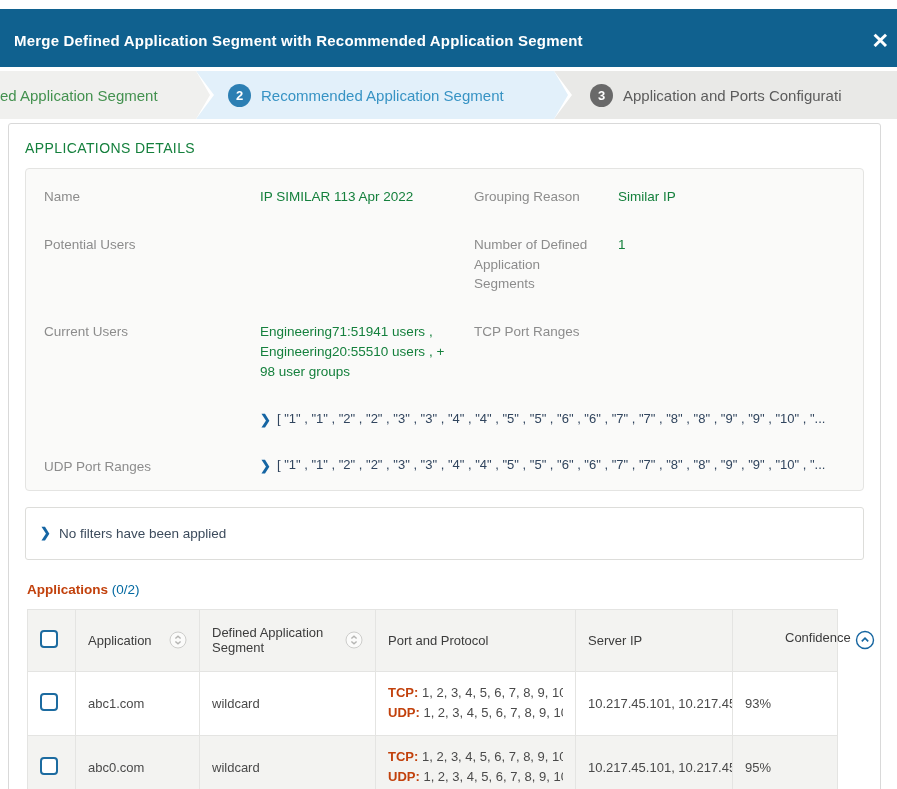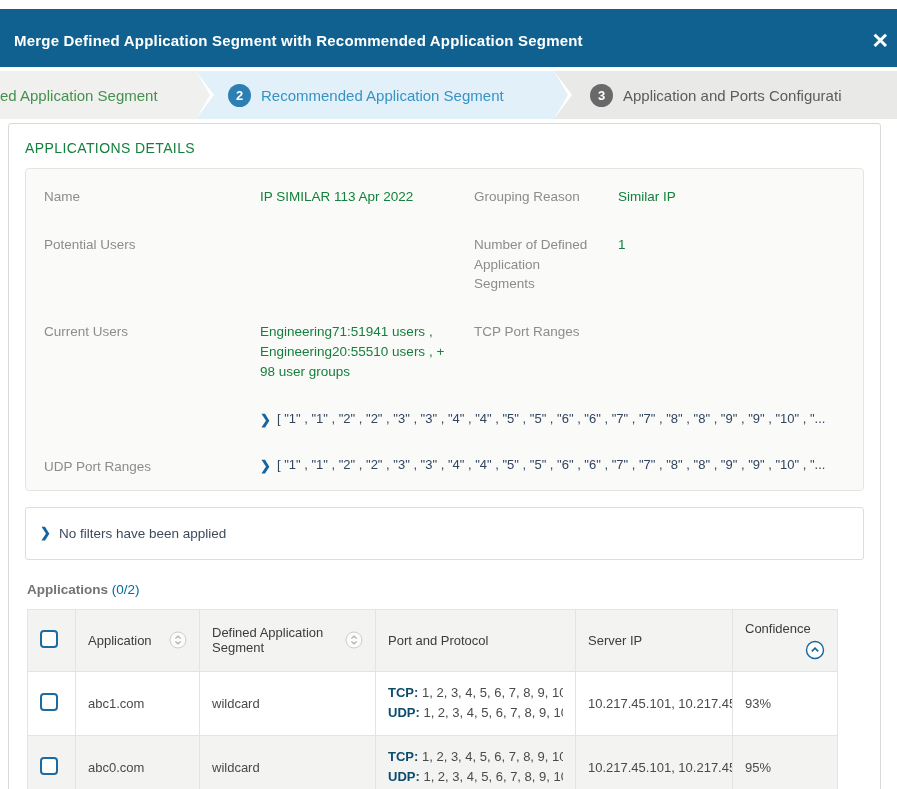--- a/index.html
+++ b/index.html
@@ -65,45 +65,45 @@
   .chev { color:#1565a3; font-size:13px; font-weight:bold; line-height:1.4; }
 
   .filters-box {
     border:1px solid #ddddda; border-radius:3px; background:#fff;
     margin-top:16px; padding:16px 14px; display:flex; align-items:center; gap:8px;
     font-size:13.5px; color:#3c4b5c;
   }
 
   
   .apps-heading { margin:22px 0 12px 2px; font-size:13.5px; }
-  .apps-title { font-weight:bold; color:#737373; }
+  .apps-title { font-weight:bold; color:#c2410c; }
   .apps-count { color:#0369a1; }
 
   table.apps { border-collapse:collapse; width:810px; margin-left:2px; table-layout:fixed; font-size:13px; }
   table.apps th, table.apps td { border:1px solid #e4e4e2; vertical-align:middle; text-align:left; padding:10px 12px; }
   table.apps thead th { background:#f3f3f1; height:62px; color:#3c3c3c; font-weight:normal; }
   col.c-check { width:48px; } col.c-app { width:124px; } col.c-seg { width:176px; }
   col.c-port { width:200px; } col.c-ip { width:157px; } col.c-conf { width:105px; }
 
   .th-flex { display:flex; align-items:center; justify-content:space-between; gap:14px; }
-  .th-conf { display:flex; flex-direction:column; align-items:flex-start; gap:4px; }
+  .th-conf { display:flex; align-items:flex-start; gap:4px;margin-left:40px; }
   .th-conf .sort-icon { align-self:flex-end; }
   .sort-icon { flex:0 0 auto; display:inline-flex; }
 
   .checkbox {
     width:18px; height:18px; border:2px solid #1c6ba0; border-radius:4px; background:#fff;
     display:inline-block; cursor:pointer;
   }
   td.cell-check, th.cell-check { text-align:center; padding:10px 6px; }
 
   tr.row-even td { background:#fff; }
   tr.row-odd td { background:#f3f3f1; }
   tbody td { color:#4a4a4a; height:64px; }
   .pp-line { line-height:1.55; white-space:nowrap; overflow:hidden; }
-  .pp-label { font-weight:bold; color:#0c4a6e; }
+  .pp-label { font-weight:bold; color:#c2410c; }
   .cell-ip { white-space:nowrap; overflow:hidden; }
 </style>
 </head>
 <body>
 
 <div class="modal">
 
   <div class="modal-header">
     <div class="modal-title">Merge Defined Application Segment with Recommended Application Segment</div>
     <div class="close-btn">✕</div>

